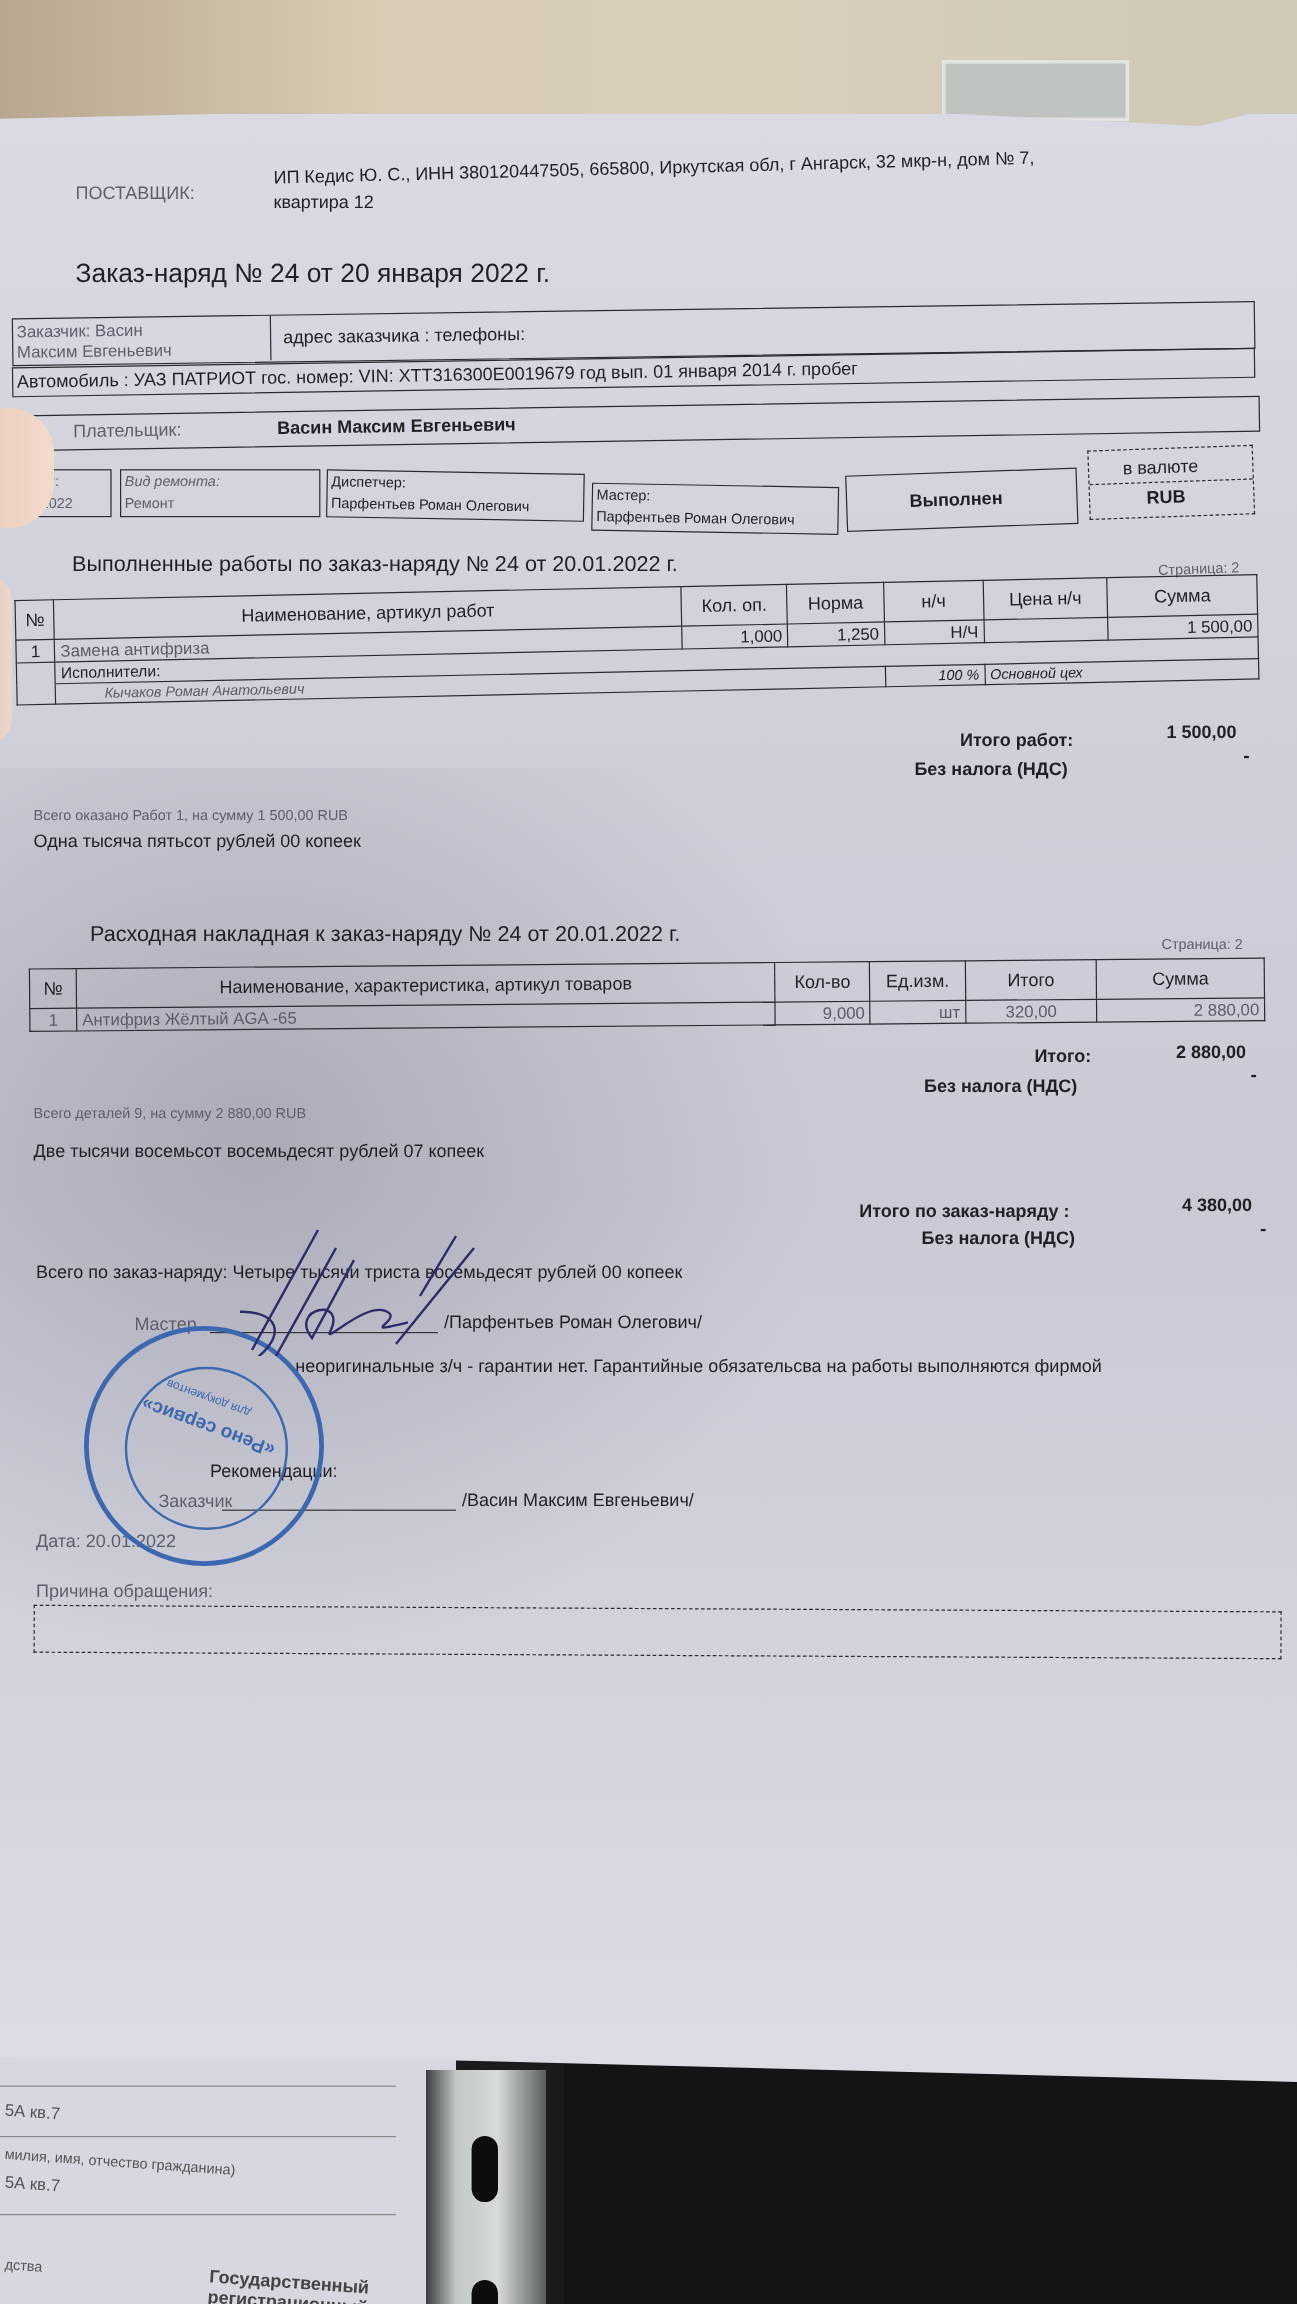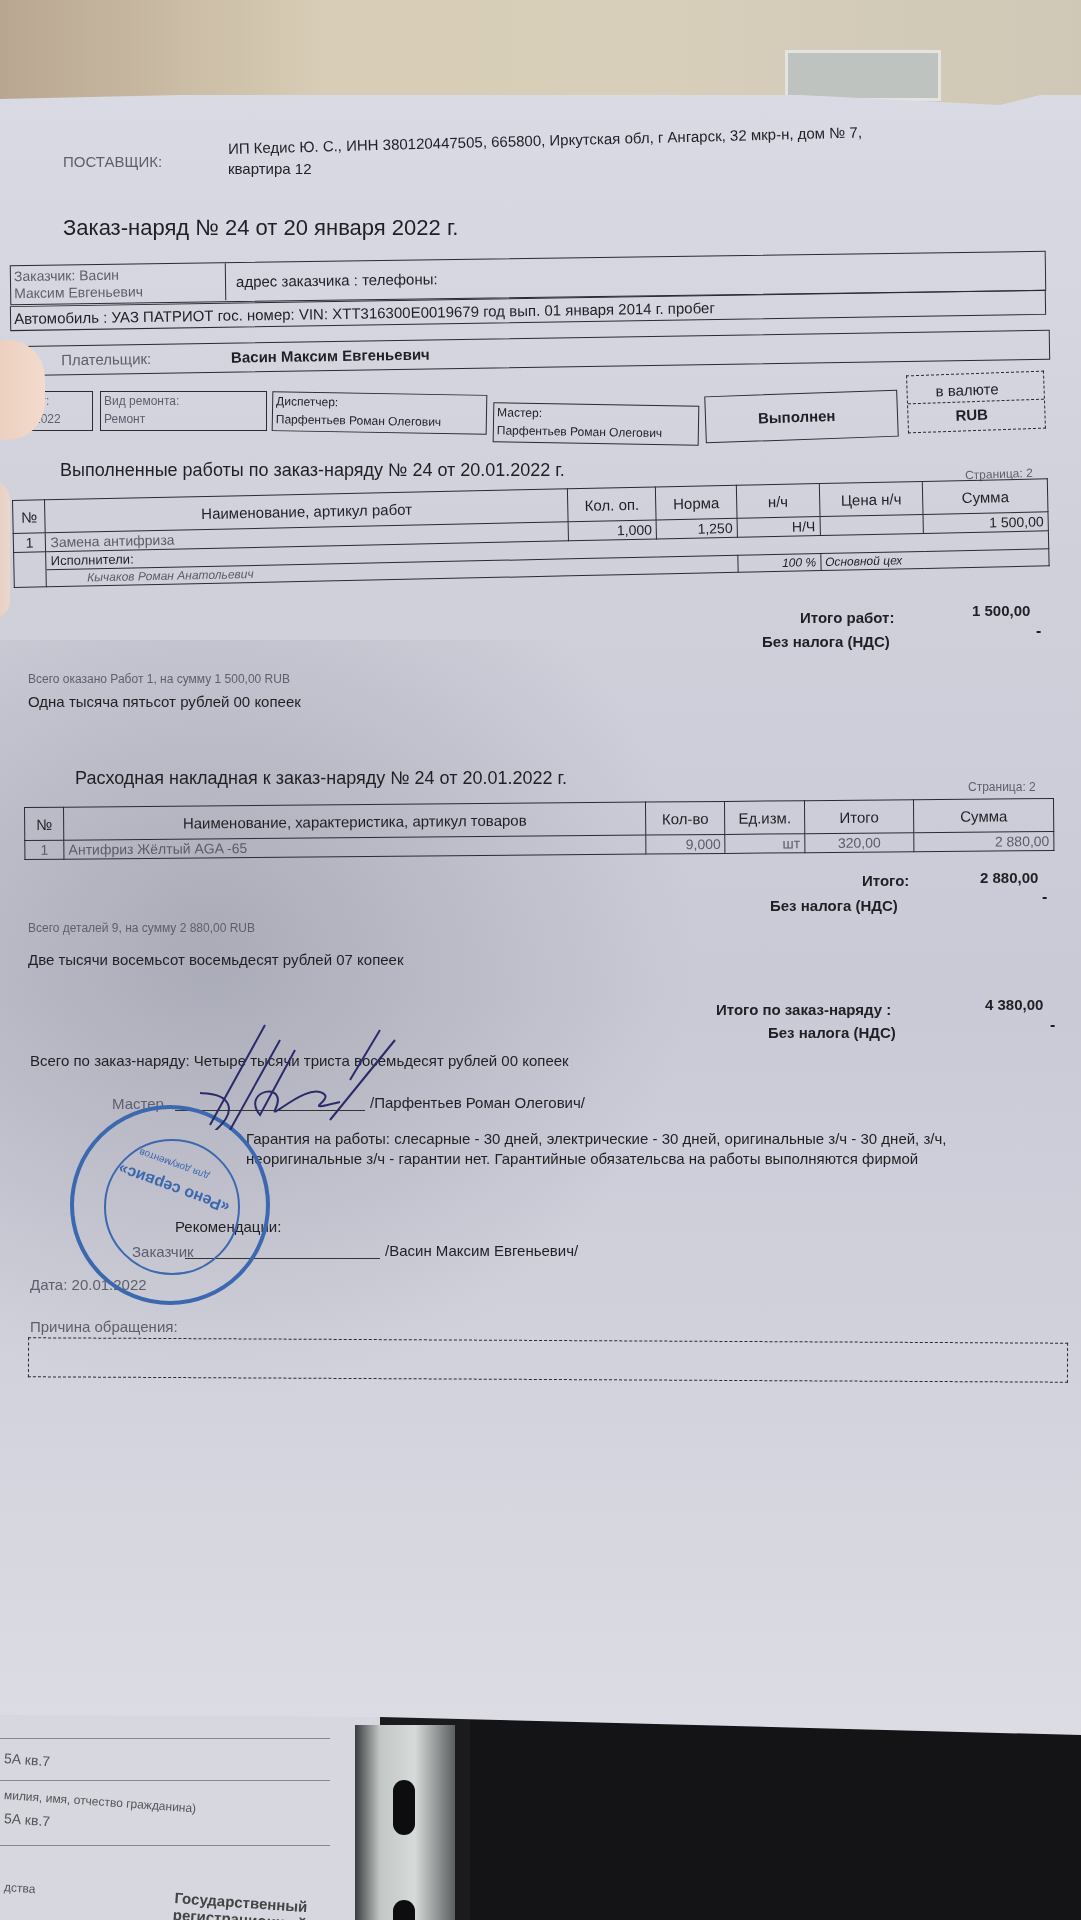--- a/index.html
+++ b/index.html
@@ -131,21 +131,21 @@
 <div class="box" style="left:5px;top:338px;width:1045px;height:30px;transform:rotate(-0.9deg);">
   <div class="abs lbl-grey" style="left:55px;top:5px;font-size:15px;">Плательщик:</div>
   <div class="abs bold" style="left:225px;top:5px;font-size:15px;">Васин Максим Евгеньевич</div>
 </div>
 
 <div class="box" style="left:30px;top:391px;width:63px;height:40px;">
   <div class="abs lbl-grey sm" style="left:3px;top:2px;">от:</div>
   <div class="abs lbl-grey sm" style="left:3px;top:20px;">2022</div>
 </div>
 <div class="box" style="left:100px;top:391px;width:167px;height:40px;">
-  <div class="abs lbl-grey sm" style="left:3px;top:2px;">Вид ремонта:</div>
+  <div class="abs lbl-grey sm" style="left:3px;top:2px;font-style:italic;">Вид ремонта:</div>
   <div class="abs lbl-grey sm" style="left:3px;top:20px;">Ремонт</div>
 </div>
 <div class="box" style="left:272px;top:393px;width:215px;height:40px;transform:rotate(1deg);">
   <div class="abs sm" style="left:3px;top:2px;">Диспетчер:</div>
   <div class="abs sm" style="left:3px;top:20px;">Парфентьев Роман Олегович</div>
 </div>
 <div class="box" style="left:493px;top:404px;width:206px;height:40px;transform:rotate(1deg);">
   <div class="abs sm" style="left:3px;top:2px;">Мастер:</div>
   <div class="abs sm" style="left:3px;top:20px;">Парфентьев Роман Олегович</div>
 </div>
@@ -236,21 +236,20 @@
 <div class="abs bold md" style="left:985px;top:996px;">4 380,00</div>
 <div class="abs bold md" style="left:768px;top:1024px;">Без налога (НДС)</div>
 <div class="abs bold" style="left:1050px;top:1016px;">-</div>
 <div class="abs md" style="left:30px;top:1052px;">Всего по заказ-наряду: Четыре тысячи триста восемьдесят рублей 00 копеек</div>
 
 <div class="abs lbl-grey md" style="left:112px;top:1095px;">Мастер</div>
 <div class="abs" style="left:175px;top:1110px;width:190px;border-top:1.3px solid #333;"></div>
 <div class="abs md" style="left:370px;top:1094px;">/Парфентьев Роман Олегович/</div>
 
 <div class="abs md" style="left:246px;top:1129px;line-height:20px;">
-  <div>Гарантия на работы: слесарные - 30 дней, электрические - 30 дней, оригинальные з/ч - 30 дней, з/ч,</div>
   <div>неоригинальные з/ч - гарантии нет. Гарантийные обязательсва на работы выполняются фирмой</div>
 </div>
 
 <div class="abs md" style="left:175px;top:1218px;">Рекомендации:</div>
 <div class="abs lbl-grey md" style="left:132px;top:1243px;">Заказчик</div>
 <div class="abs" style="left:185px;top:1258px;width:195px;border-top:1.3px solid #333;"></div>
 <div class="abs md" style="left:385px;top:1242px;">/Васин Максим Евгеньевич/</div>
 <div class="abs lbl-grey md" style="left:30px;top:1276px;">Дата: 20.01.2022</div>
 <div class="abs lbl-grey md" style="left:30px;top:1318px;">Причина обращения:</div>
 <div class="box dashed" style="left:28px;top:1340px;width:1040px;height:40px;transform:rotate(0.3deg);"></div>

